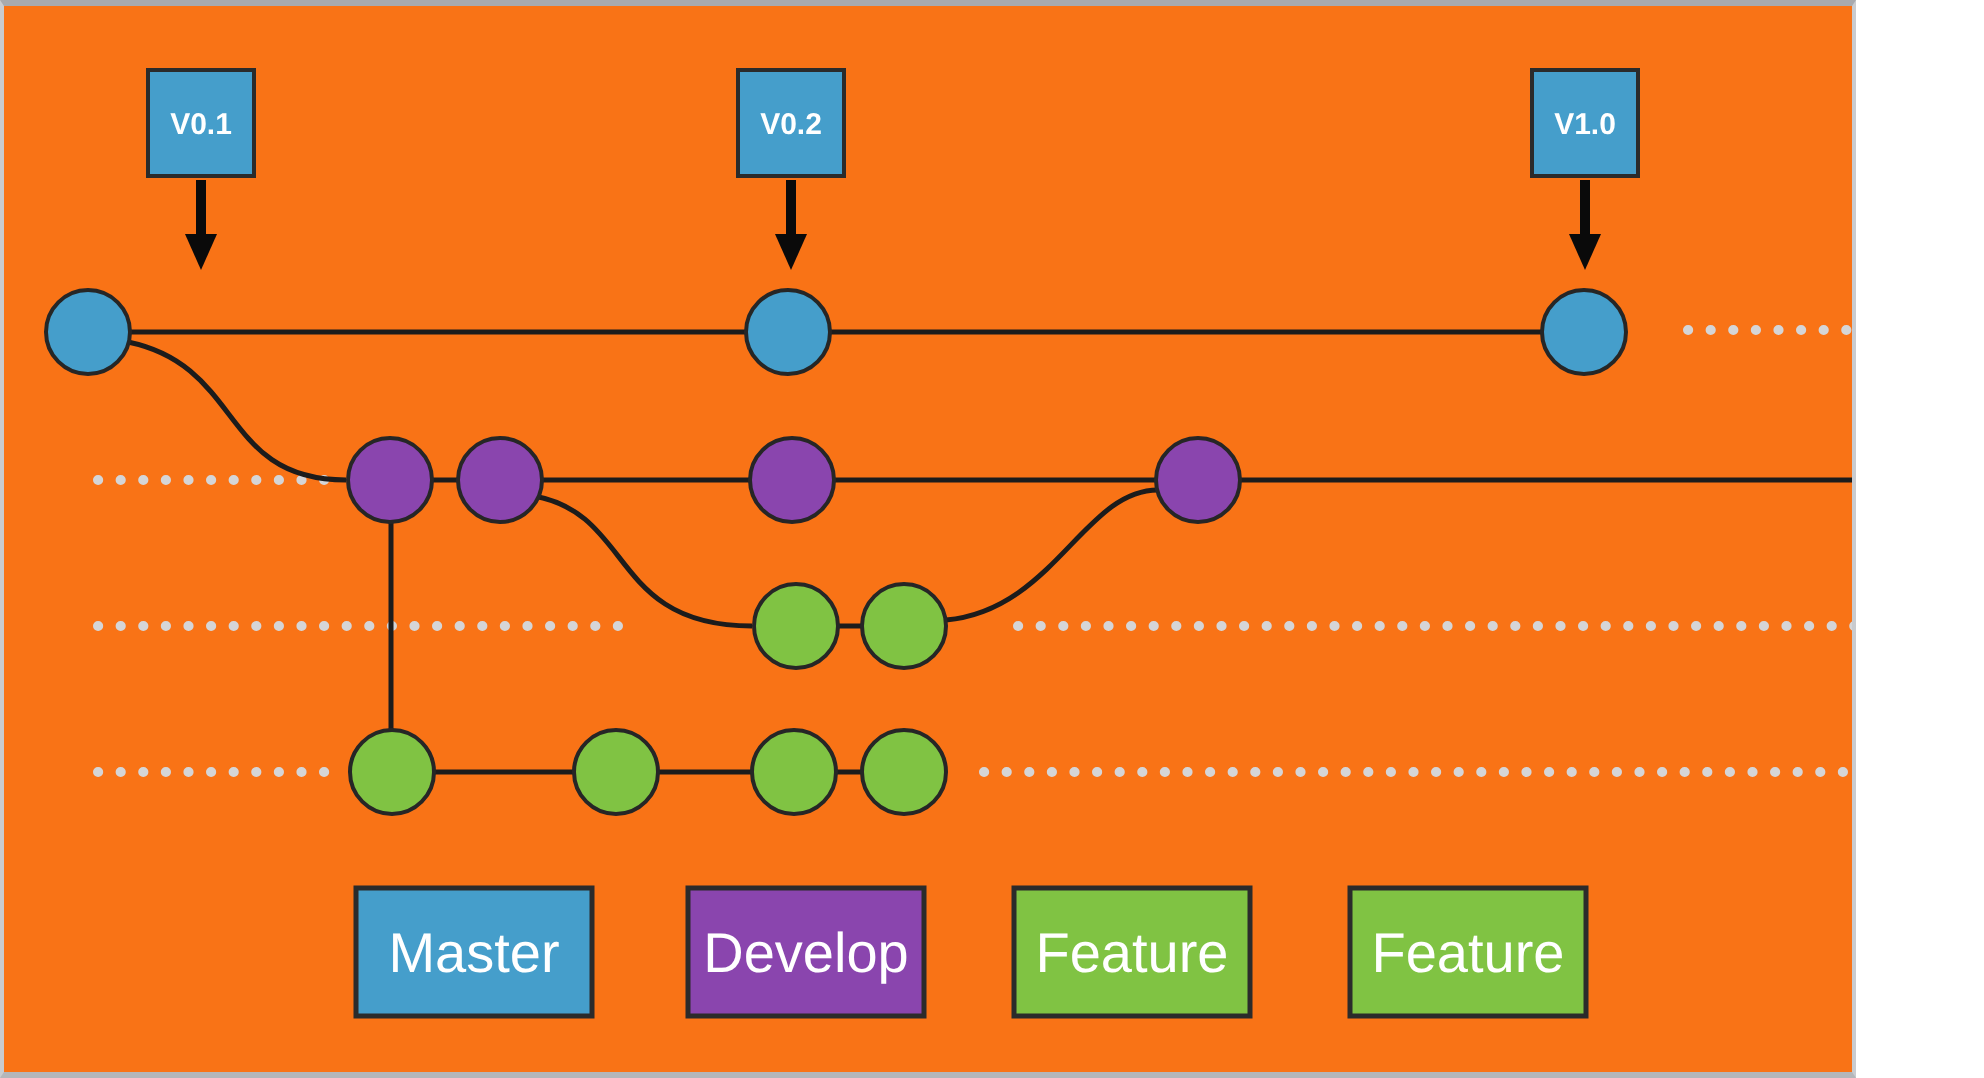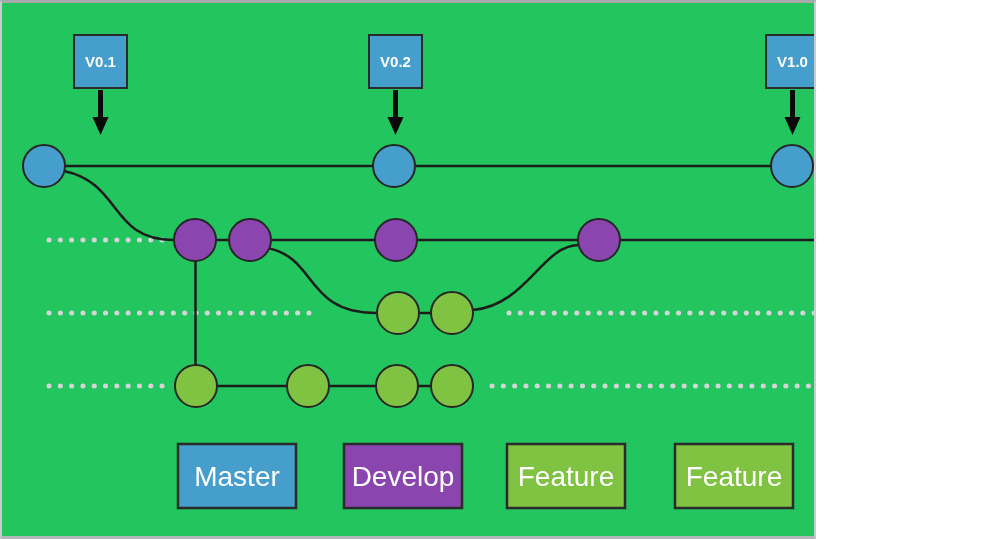--- a/index.html
+++ b/index.html
@@ -3,24 +3,24 @@
 <meta charset="utf-8">
 <style>
   html, body {
     margin: 0;
     padding: 0;
     background: #ffffff;
     font-family: "Liberation Sans", sans-serif;
   }
   .frame {
     position: relative;
-    width: 816px;
+    width: 928px;
     height: 539px;
     box-sizing: border-box;
-    background: #22c55e;
+    background: #f97316;
     border-top: 3px solid #a8aaae;
     border-bottom: 3px solid #b4b6ba;
     border-left: 2px solid #c9cbcf;
     border-right: 2px solid #c9cbcf;
     overflow: hidden;
   }
   svg { display: block; }
 
   .solid-line {
     stroke: #1c1c1c;

